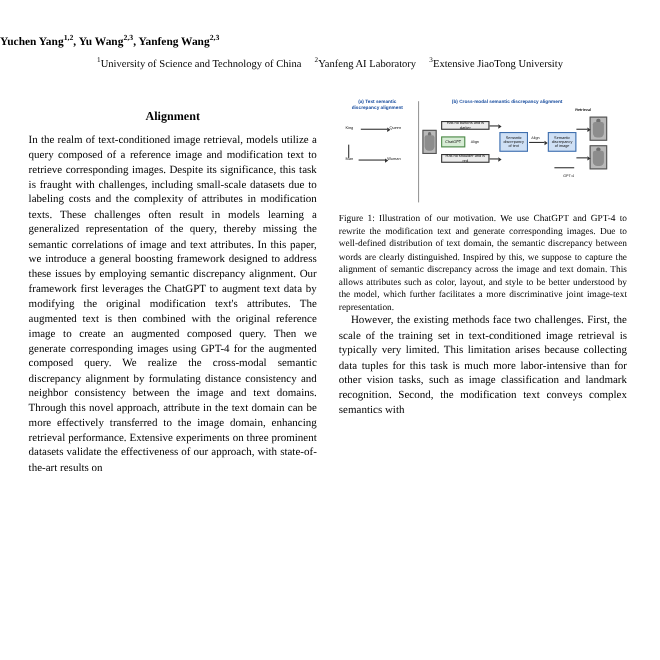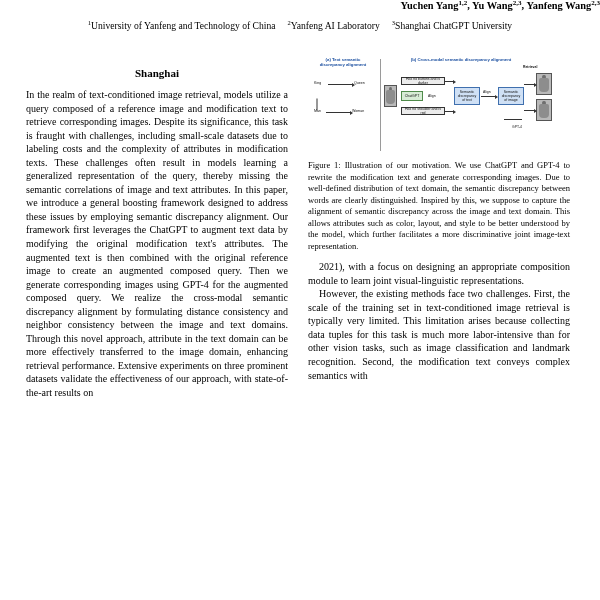--- a/index.html
+++ b/index.html
@@ -24,21 +24,22 @@
   .title {
     font-size: 14.6px;
     font-weight: bold;
     text-align: center;
     line-height: 1.35;
     margin: 56px 58px 0 58px;
   }
   .authors {
     font-size: 10.4px;
     font-weight: bold;
-    text-align: right;
+    text-align: left;
+    margin-top: 33px;
   }
   .affils {
     font-size: 9.6px;
     text-align: center;
     margin-top: 9px;
   }
   sup {
     font-size: 0.68em;
     vertical-align: super;
     line-height: 0;
@@ -173,31 +174,31 @@
 <body>
 
 <div class="page">
 
 
   <div class="authors">
     <span>Yuchen Yang</span><sup>1,2</sup><span>, </span><span>Yu Wang</span><sup>2,3</sup><span>, </span><span>Yanfeng Wang</span><sup>2,3</sup>
   </div>
 
   <div class="affils">
-    <sup>1</sup><span>University of Yanfeng and Technology of China</span>
+    <sup>1</sup><span>University of Science and Technology of China</span>
     &nbsp;&nbsp;&nbsp;
     <sup>2</sup><span>Yanfeng AI Laboratory</span>
     &nbsp;&nbsp;&nbsp;
-    <sup>3</sup><span>Shanghai ChatGPT University</span>
+    <sup>3</sup><span>Extensive JiaoTong University</span>
   </div>
 
   <div class="columns">
 
     <div class="col">
-      <div class="sec-head">Shanghai</div>
+      <div class="sec-head">Alignment</div>
       <p class="body first">In the realm of text-conditioned image retrieval, models utilize a query composed of a reference image and modification text to retrieve corresponding images. Despite its significance, this task is fraught with challenges, including small-scale datasets due to labeling costs and the complexity of attributes in modification texts. These challenges often result in models learning a generalized representation of the query, thereby missing the semantic correlations of image and text attributes. In this paper, we introduce a general boosting framework designed to address these issues by employing semantic discrepancy alignment. Our framework first leverages the ChatGPT to augment text data by modifying the original modification text's attributes. The augmented text is then combined with the original reference image to create an augmented composed query. Then we generate corresponding images using GPT-4 for the augmented composed query. We realize the cross-modal semantic discrepancy alignment by formulating distance consistency and neighbor consistency between the image and text domains. Through this novel approach, attribute in the text domain can be more effectively transferred to the image domain, enhancing retrieval performance. Extensive experiments on three prominent datasets validate the effectiveness of our approach, with state-of-the-art results on</p>
     </div>
 
     <div class="col">
 
       <div class="figure">
         <div class="fig-canvas">
 
           <div class="fig-label" style="left:4px; top:0px; width:62px; text-align:center; white-space:pre-line;">(a) Text semantic
 discrepancy alignment</div>
@@ -255,18 +256,17 @@
           <div class="arrow-line" style="left:216px; top:27px; width:10px;"></div>
           <div class="arrow-head" style="left:226px; top:25.5px;"></div>
           <div class="arrow-line" style="left:216px; top:53px; width:10px;"></div>
           <div class="arrow-head" style="left:226px; top:51.5px;"></div>
           <div class="arrow-line" style="left:196px; top:62px; width:18px;"></div>
         </div>
 
         <p class="fig-caption">Figure 1: Illustration of our motivation. We use ChatGPT and GPT-4 to rewrite the modification text and generate corresponding images. Due to well-defined distribution of text domain, the semantic discrepancy between words are clearly distinguished. Inspired by this, we suppose to capture the alignment of semantic discrepancy across the image and text domain. This allows attributes such as color, layout, and style to be better understood by the model, which further facilitates a more discriminative joint image-text representation.</p>
       </div>
 
-      <p class="body" style="margin-top:8px;">2021), with a focus on designing an appropriate composition module to learn joint visual-linguistic representations.</p>
       <p class="body">However, the existing methods face two challenges. First, the scale of the training set in text-conditioned image retrieval is typically very limited. This limitation arises because collecting data tuples for this task is much more labor-intensive than for other vision tasks, such as image classification and landmark recognition. Second, the modification text conveys complex semantics with</p>
     </div>
 
   </div>
 </div>
 
 </body></html>

